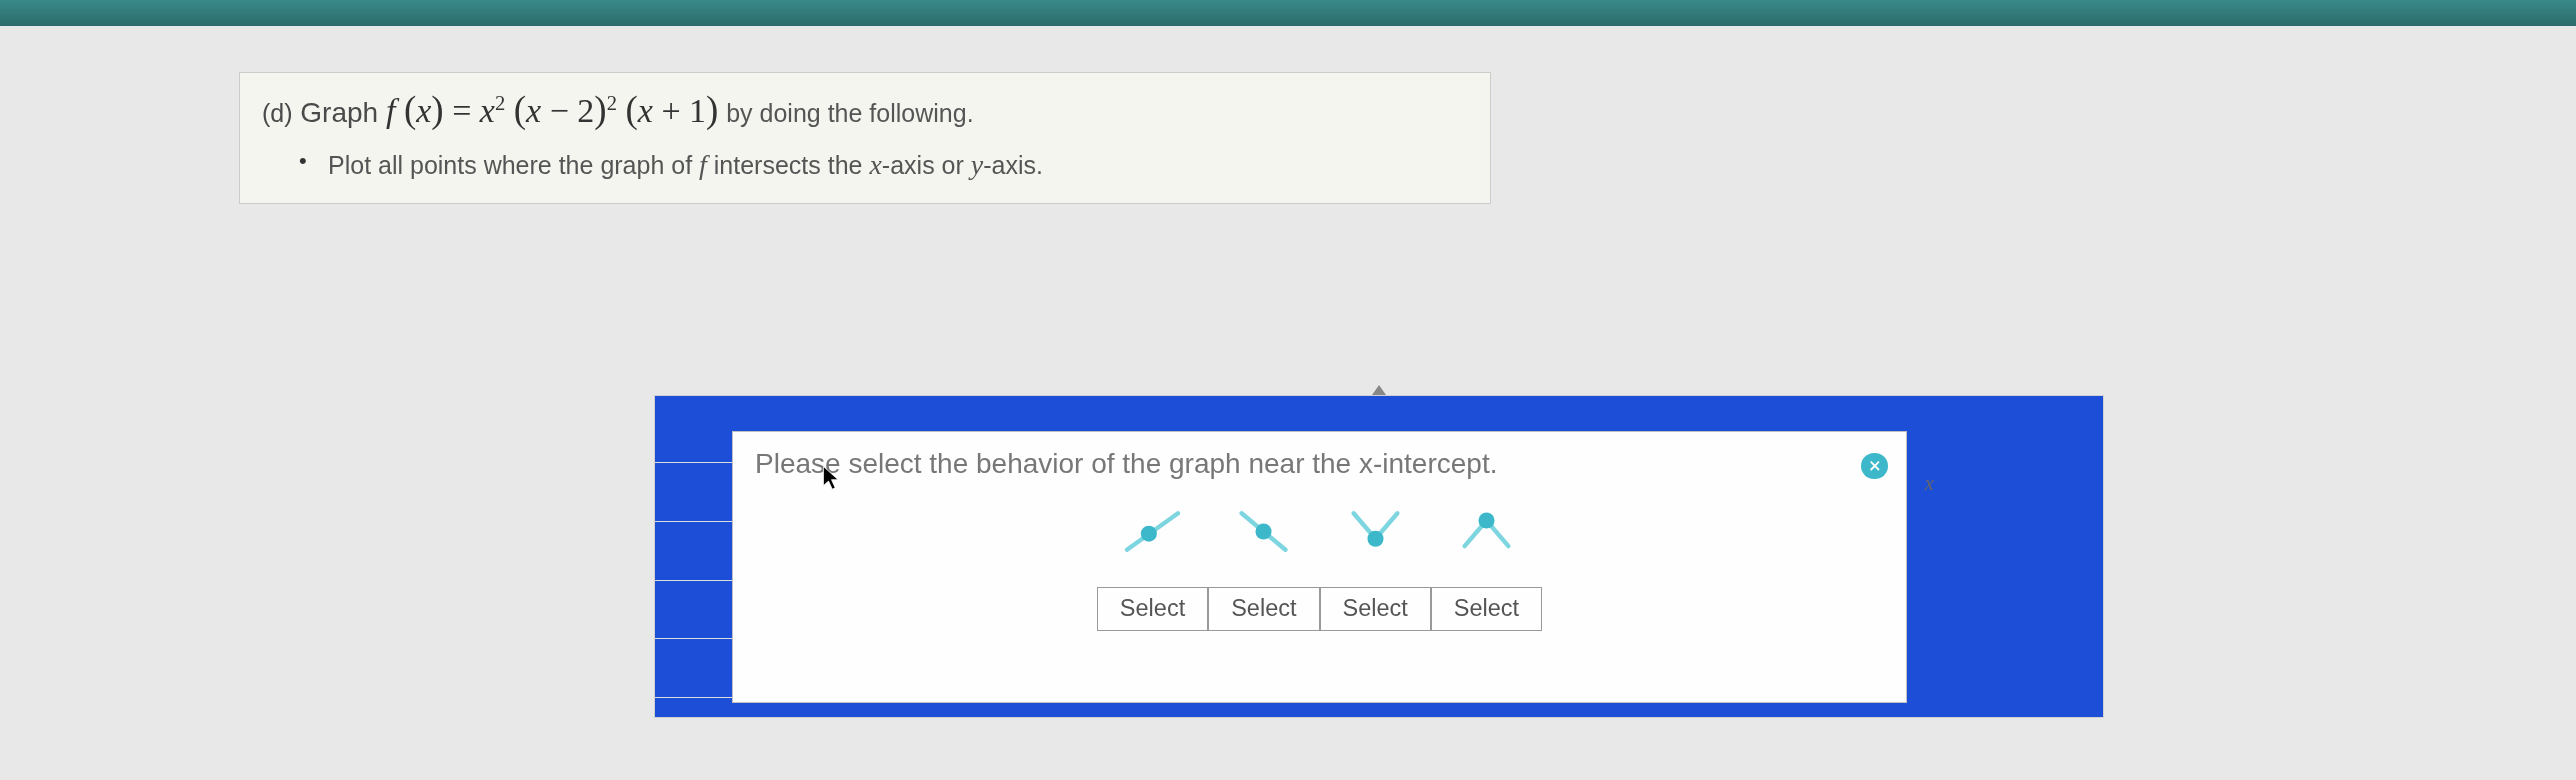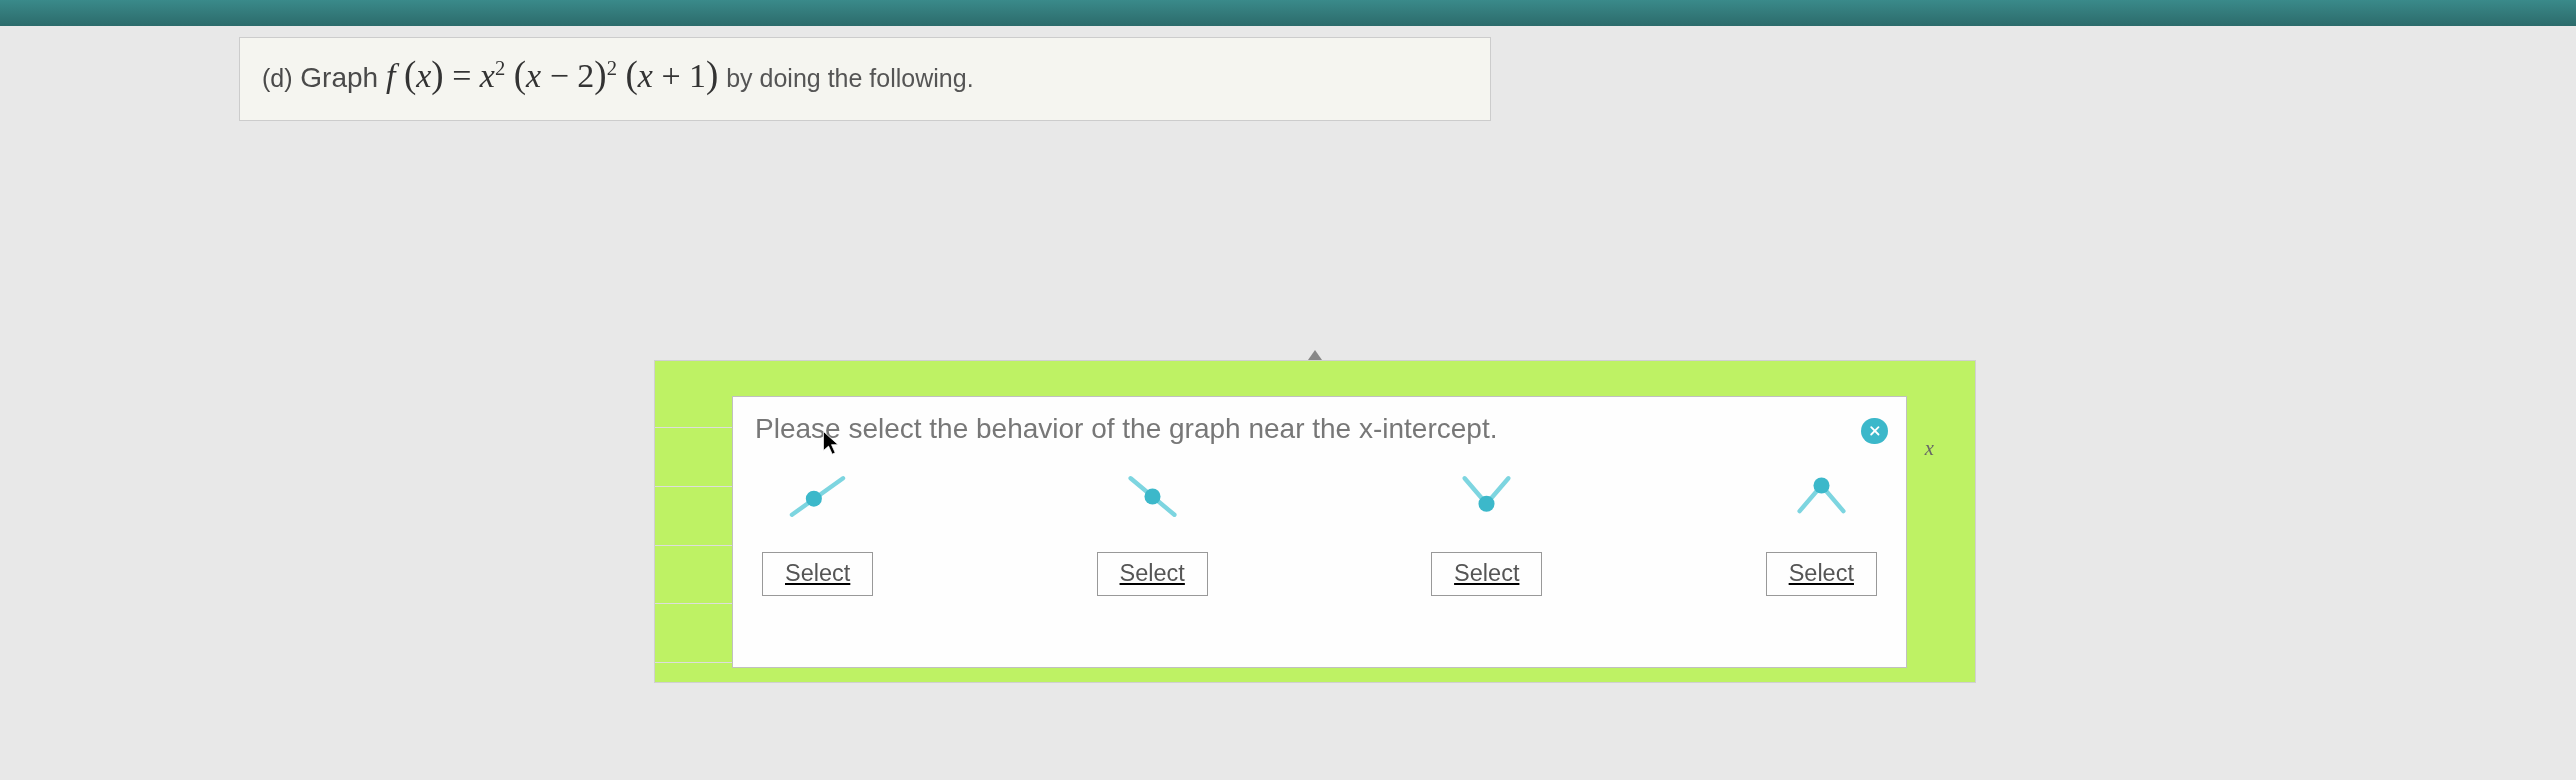--- a/index.html
+++ b/index.html
@@ -13,20 +13,21 @@
     }
     .top-bar {
       height: 26px;
       background: linear-gradient(to bottom, #3a8a8a, #2c6b6b);
       width: 100%;
     }
     .content-area {
       background: #e8e8e8;
       padding: 11px;
       position: relative;
+      margin-top: 35px;
     }
     .question-box {
       background: #f5f5f0;
       border: 0.7px solid #ccc;
       margin-left: 228px;
       margin-right: 0;
       width: 1252px;
       padding: 14.7px 22px 11px 22px;
     }
     .question-header {
@@ -77,23 +78,23 @@
     }
     .italic-var {
       font-family: 'Times New Roman', serif;
       font-style: italic;
       font-size: 28px;
     }
     .graph-panel {
       position: absolute;
       left: 654px;
       top: 334px;
-      width: 1322px;
+      width: 1450px;
       height: 323px;
-      background: #bef264;
+      background: #1d4ed8;
       border: 0.7px solid #d0d0d0;
     }
     .graph-panel-inner {
       position: absolute;
       left: 77px;
       top: 35px;
       width: 1175px;
       height: 272px;
       background: #fefefe;
       border: 0.7px solid #c0c0c0;
@@ -112,23 +113,22 @@
       background: #3cb8ca;
       border-radius: 50%;
       display: flex;
       align-items: center;
       justify-content: center;
       cursor: pointer;
     }
     .close-btn svg { width: 11.7px; height: 11.7px; }
     .behavior-options {
       display: flex;
-      justify-content: space-between;
+      justify-content: center;
       padding: 14.7px 29px 0 29px;
-      text-decoration: underline;
     }
     .behavior-option {
       display: flex;
       flex-direction: column;
       align-items: center;
       gap: 26px;
     }
     .behavior-icon {
       width: 73px;
       height: 59px;
@@ -187,20 +187,23 @@
 <div class="content-area">
 
   <div class="question-box">
     <div class="question-header">
       <span class="part-label">(d)</span>
       <span>Graph </span>
       <span class="equation">f<span style="font-style:normal"> </span><span class="paren">(</span>x<span class="paren">)</span> <span style="font-style:normal">=</span> x<span class="exp">2</span> <span class="paren">(</span>x <span style="font-style:normal">−</span> <span style="font-style:normal">2</span><span class="paren">)</span><span class="exp">2</span> <span class="paren">(</span>x <span style="font-style:normal">+</span> <span style="font-style:normal">1</span><span class="paren">)</span></span>
       <span class="trailing-text"> by doing the following.</span>
     </div>
     <ul class="bullet-list">
+      <li>
+        <span>Plot all points where the graph of </span><span class="italic-var">f</span><span> intersects the </span><span class="italic-var">x</span><span>-axis or </span><span class="italic-var">y</span><span>-axis.</span>
+      </li>
     </ul>
   </div>
 
   <div class="graph-panel">
     <div class="top-triangle"></div>
     <div class="grid-lines">
       <div class="gl" style="top:66px"></div>
       <div class="gl" style="top:125px"></div>
       <div class="gl" style="top:184px"></div>
       <div class="gl" style="top:242px"></div>

